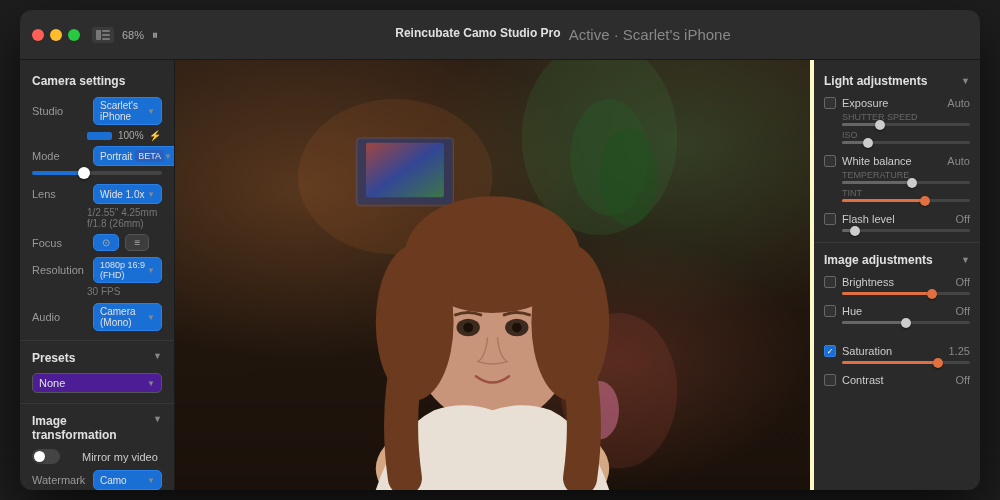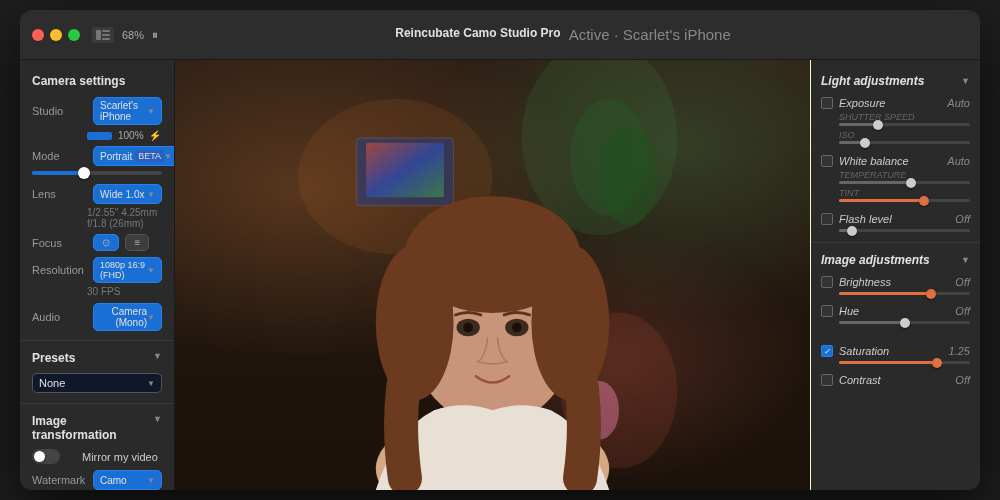--- a/index.html
+++ b/index.html
@@ -303,22 +303,21 @@
         radial-gradient(ellipse at 70% 70%, rgba(220, 100, 80, 0.2) 0%, transparent 30%),
         linear-gradient(180deg, #2c1e14 0%, #1a110a 100%);
     }
     
     .right-panel {
       width: 170px;
       background: #2a2a2a;
       flex-shrink: 0;
       overflow-y: auto;
       padding: 10px 0;
-      border-left: 1px solid #fef9c3;
-      font-style: italic;
+      border-left: 4px solid #fef9c3;
     }
     .right-panel::-webkit-scrollbar { display: none; }
     .right-section-header {
       font-size: 12px;
       font-weight: 600;
       color: #e0e0e0;
       padding: 4px 10px 6px;
       display: flex;
       align-items: center;
       justify-content: space-between;
@@ -485,33 +484,33 @@
         <div class="dropdown dropdown-blue">
           <span style="font-size:9px;">1080p 16:9 (FHD)</span>
           <span class="dropdown-arrow">▼</span>
         </div>
       </div>
       <div class="fps-label">30 FPS</div>
 
       <div class="setting-row" style="margin-top:3px;">
         <span class="setting-label">Audio</span>
         <div class="dropdown dropdown-blue">
-          <span style="font-size:10px;text-align:right;">Camera (Mono)</span>
+          <span style="font-size:10px;">Camera (Mono)</span>
           <span class="dropdown-arrow">▼</span>
         </div>
       </div>
 
       <div class="divider"></div>
 
       <div class="section-with-toggle">
         <span class="section-header" style="padding:0;">Presets</span>
         <span class="collapse-arrow">▼</span>
       </div>
       <div class="presets-row">
-        <div class="dropdown" style="background:#0f172a;text-align:right;">
+        <div class="dropdown" style="background:#4c1d95;text-align:right;">
           <span style="font-size:11px;">None</span>
           <span class="dropdown-arrow">▼</span>
         </div>
       </div>
 
       <div class="divider"></div>
 
       <div class="section-with-toggle">
         <span class="section-header" style="padding:0;">Image transformation</span>
         <span class="collapse-arrow">▼</span>

